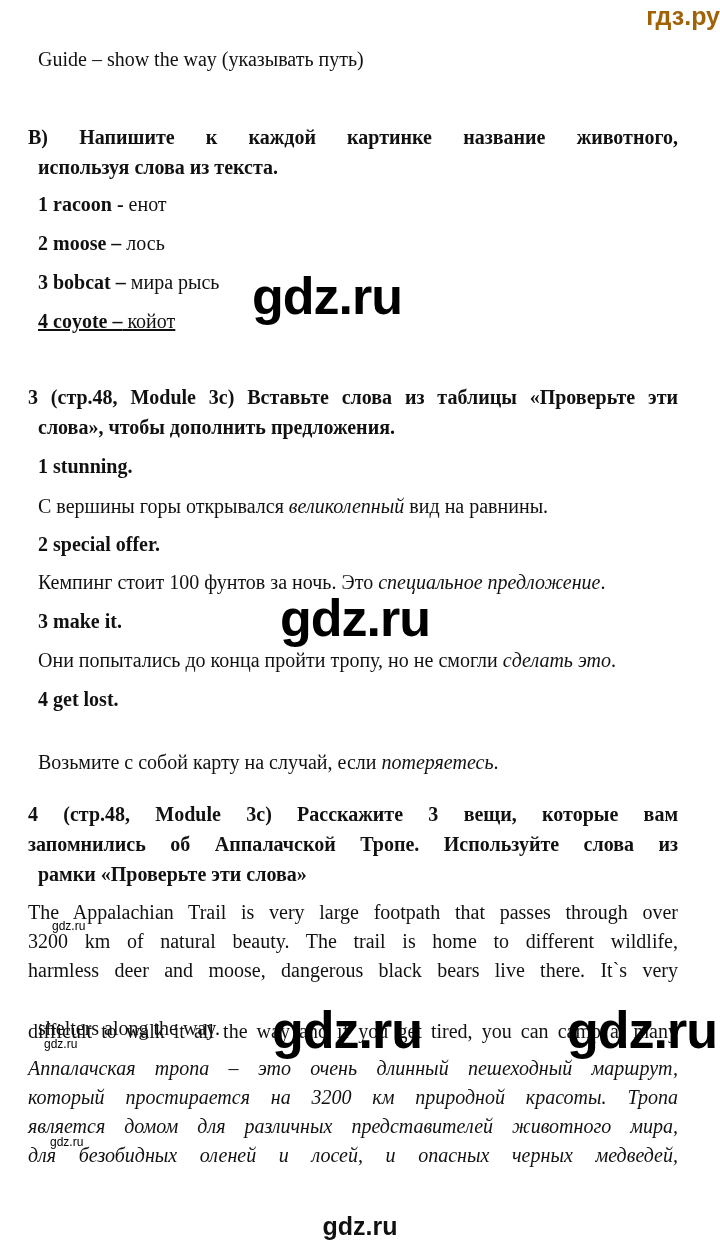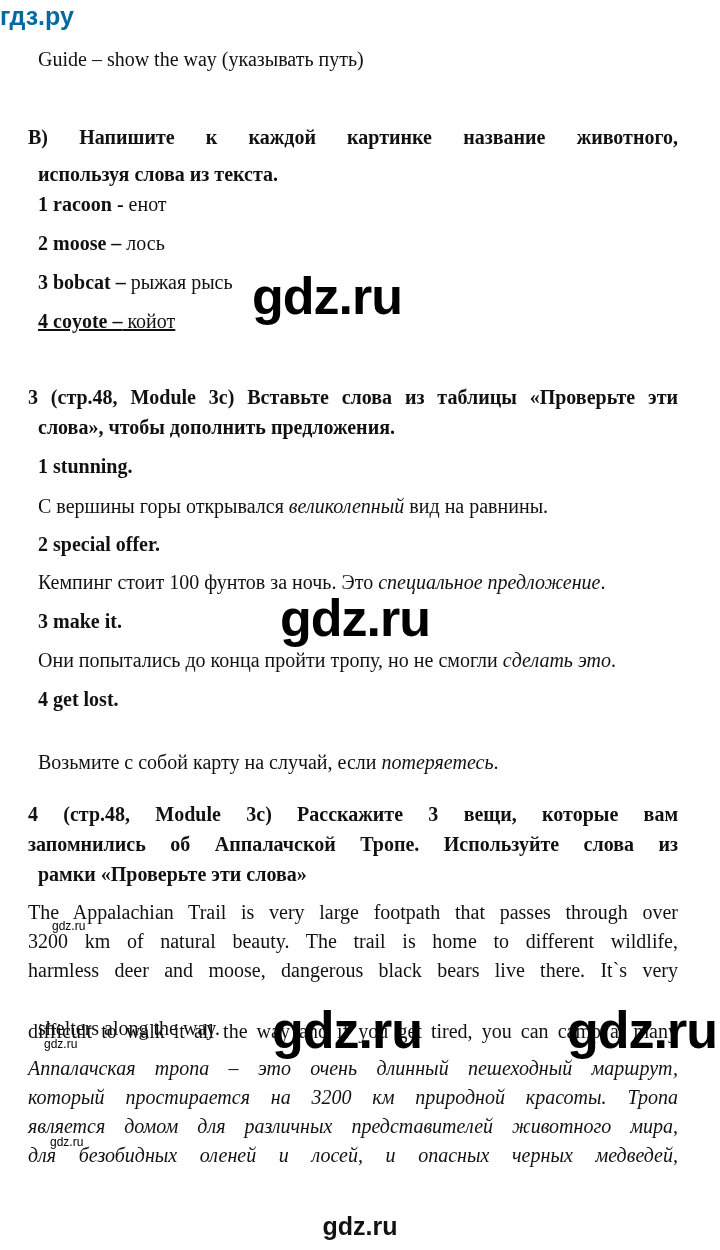--- a/index.html
+++ b/index.html
@@ -2,23 +2,23 @@
 <html><head>
   <meta charset="utf-8">
   <style>
     html, body { margin: 0; padding: 0; background: #ffffff; }
     body {
       width: 720px; height: 1250px; position: relative; overflow: hidden;
       font-family: "Liberation Serif", "DejaVu Serif", serif;
       color: #111111;
     }
     .header {
-      position: absolute; top: 2px; left: 0; width: 720px; text-align: left;
+      position: absolute; top: 2px; left: 0; width: 720px; text-align: right;
       font-family: "Liberation Sans", "DejaVu Sans", sans-serif;
-      font-weight: bold; font-size: 25px; color: #0369a1;
+      font-weight: bold; font-size: 25px; color: #a16207;
     }
     .footer {
       position: absolute; top: 1212px; left: 0; width: 720px; text-align: center;
       font-family: "Liberation Sans", "DejaVu Sans", sans-serif;
       font-weight: bold; font-size: 25px; color: #111;
     }
     .line {
       position: absolute; left: 38px; width: 650px;
       font-size: 20px; line-height: 29px; white-space: nowrap;
       transform-origin: left top;
@@ -43,30 +43,30 @@
     }
   </style>
 </head>
 <body>
 
 <div class="header">гдз.ру</div>
 
 <div class="line" style="top:45px;">Guide – show the way (указывать путь)</div>
 
 <div class="just b" style="top:123px;">В) Напишите к каждой картинке название животного,</div>
-<div class="line b" style="top:160px;">используя слова из текста.</div>
+<div class="line b" style="top:153px;">используя слова из текста.</div>
 
 <div class="line" style="top:190px;">
   <span class="b">1 racoon -</span><span> енот</span>
 </div>
 <div class="line" style="top:229px;">
   <span class="b">2 moose –</span><span> лось</span>
 </div>
 <div class="line" style="top:268px;">
-  <span class="b">3 bobcat –</span><span> рыжая рысь</span>
+  <span class="b">3 bobcat –</span><span> мира рысь</span>
 </div>
 <div class="line" style="top:307px;text-decoration:underline;">
   <span class="b">4 coyote –</span><span> койот</span>
 </div>
 
 <div class="just b" style="top:383px;">3 (стр.48, Module 3c) Вставьте слова из таблицы «Проверьте эти</div>
 <div class="line b" style="top:413px;">слова», чтобы дополнить предложения.</div>
 
 <div class="line b" style="top:452px;">1 stunning.</div>
 <div class="line" style="top:492px;">

